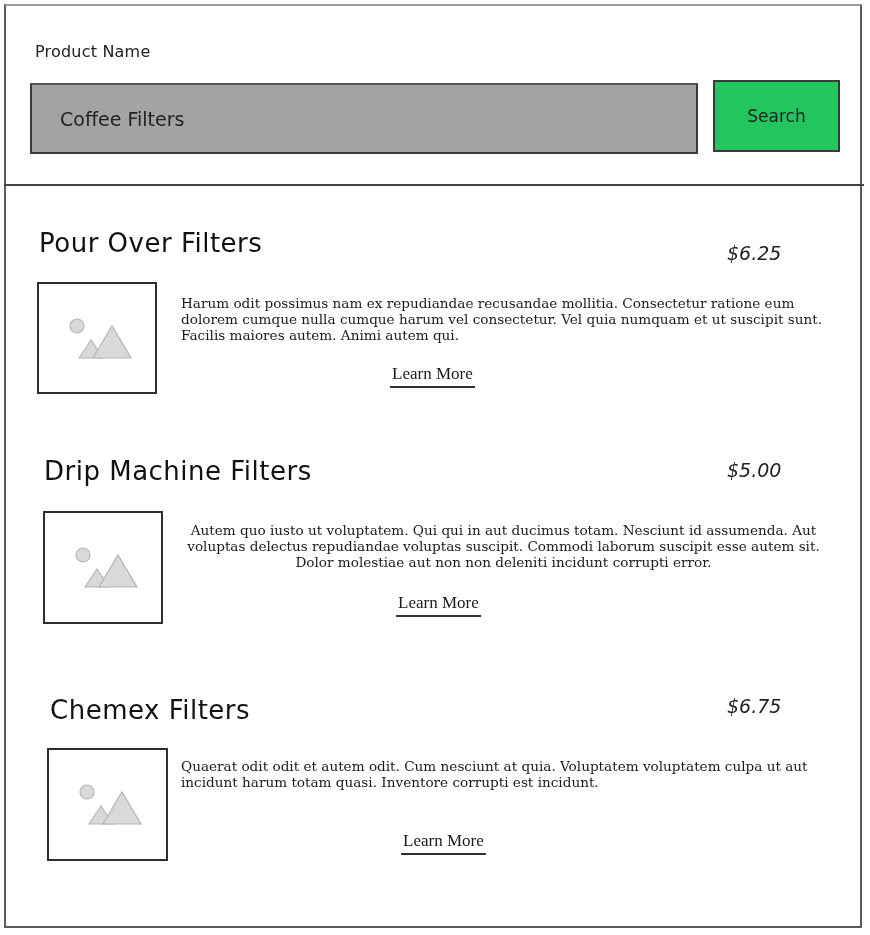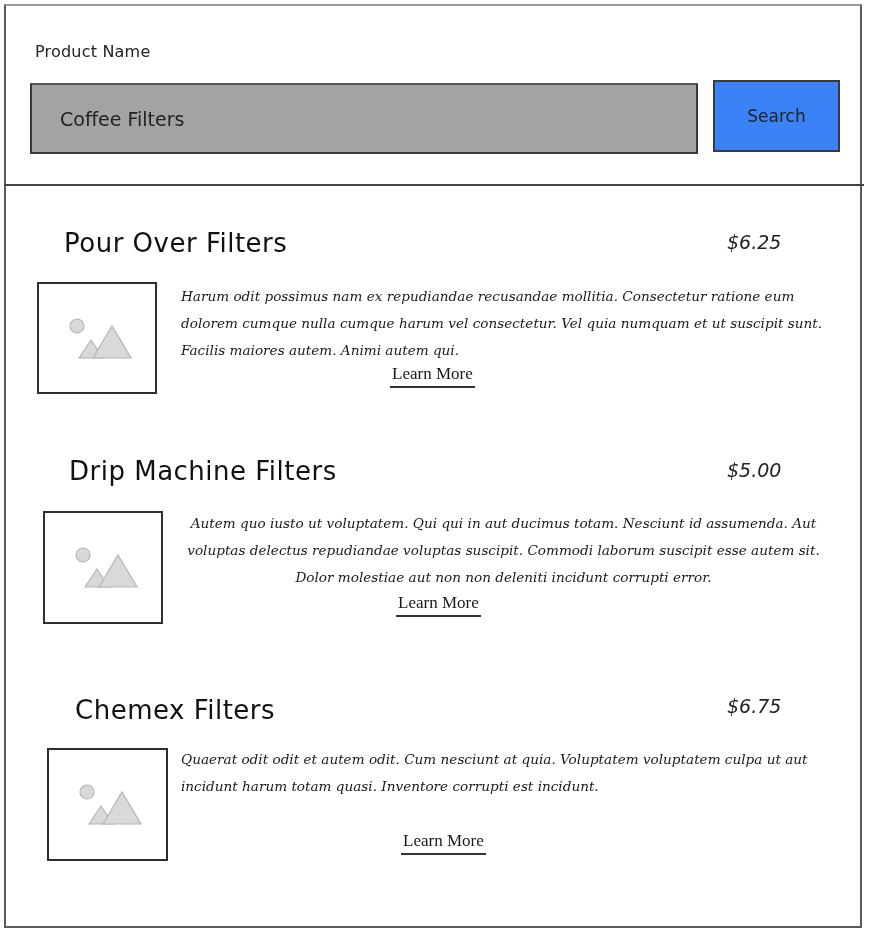--- a/index.html
+++ b/index.html
@@ -59,34 +59,33 @@
       border-radius: 1px;
     }
     .search-button {
       position: absolute;
       left: 713px;
       top: 80px;
       width: 127px;
       height: 72px;
       box-sizing: border-box;
       border: 2px solid #3a3a3a;
-      background: #3b82f6;
+      background: #22c55e;
       font-size: 17px;
       color: #222;
       font-family: "DejaVu Sans", sans-serif;
       cursor: pointer;
       padding: 0;
     }
     .item-title {
       position: absolute;
       font-size: 26px;
       color: #111;
       letter-spacing: 0.5px;
       white-space: nowrap;
-      margin-left: 25px;
     }
     .item-price {
       position: absolute;
       left: 727px;
       font-size: 19px;
       font-style: italic;
       color: #222;
       white-space: nowrap;
     }
     .thumb {
@@ -100,24 +99,24 @@
     .thumb svg {
       position: absolute;
       left: 30px;
       top: 32px;
     }
     .desc {
       position: absolute;
       left: 181px;
       width: 645px;
       font-family: "DejaVu Serif", serif;
-      font-style: italic;
       font-size: 13.6px;
-      line-height: 27px;
+      line-height: 16px;
       color: #1a1a1a;
+      margin-top: 12px;
     }
     .learn-more {
       position: absolute;
       font-size: 17px;
       color: #1a1a1a;
       text-decoration: none;
       border-bottom: 2px solid #333;
       padding: 0 2px 2px 2px;
       white-space: nowrap;
       cursor: pointer;
@@ -130,21 +129,21 @@
 <div class="frame"></div>
 
 <div class="label">Product Name</div>
 <input class="search-input" type="text" value="Coffee Filters" style="">
 <button class="search-button">Search</button>
 
 <div class="header-divider"></div>
 
 <div>
   <div class="item-title" style="left:39px; top:228px;">Pour Over Filters</div>
-  <div class="item-price" style="top:231px;">$6.25</div>
+  <div class="item-price" style="top:242px;">$6.25</div>
   <div class="thumb" style="left:37px; top:282px;">
     <svg width="66" height="46" viewBox="0 0 66 46">
       <circle cx="8" cy="10" r="7" fill="#d9d9d9" stroke="#b5b5b5" stroke-width="1.2"></circle>
       <polygon points="10,42 22,24 34,42" fill="#d9d9d9" stroke="#b5b5b5" stroke-width="1.2"></polygon>
       <polygon points="24,42 43,10 62,42" fill="#d9d9d9" stroke="#b5b5b5" stroke-width="1.2"></polygon>
     </svg>
   </div>
   <div class="desc" style="top:283px;">Harum odit possimus nam ex repudiandae recusandae mollitia. Consectetur ratione eum dolorem cumque nulla cumque harum vel consectetur. Vel quia numquam et ut suscipit sunt. Facilis maiores autem. Animi autem qui.</div>
   <a class="learn-more" style="left:390px; top:364px;">Learn More</a>
 </div>

